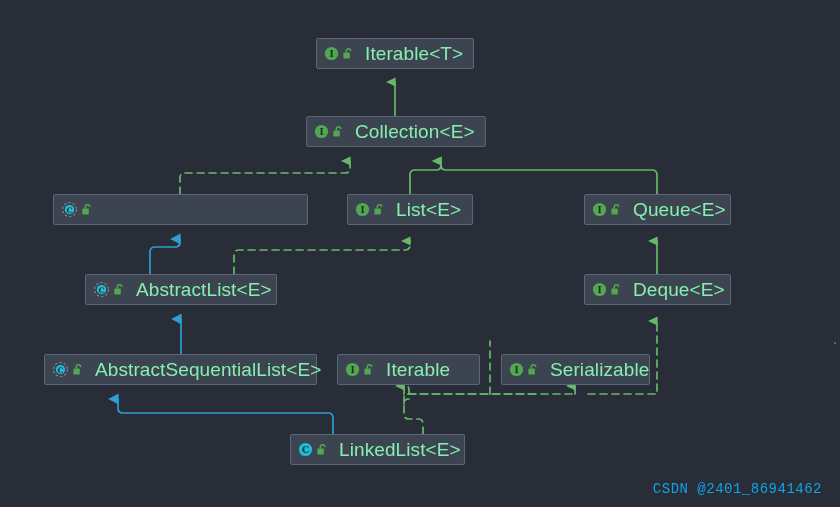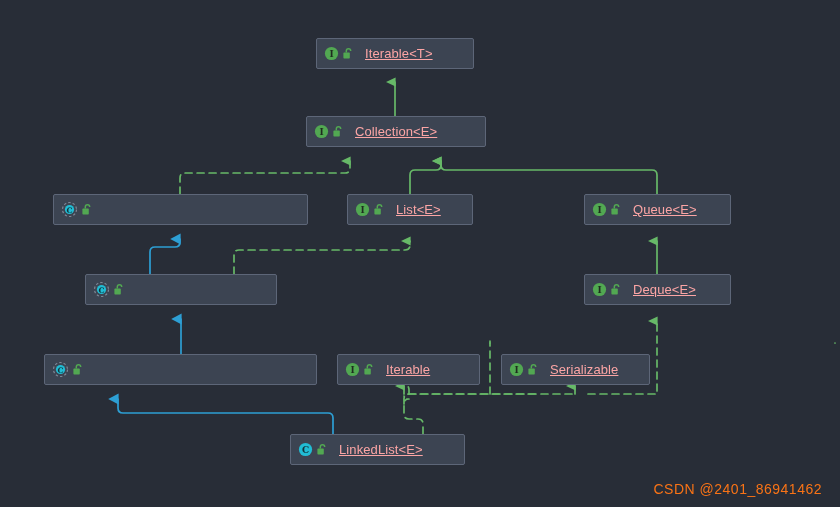--- a/index.html
+++ b/index.html
@@ -29,40 +29,39 @@
     height: 31px;
     display: flex;
     align-items: center;
     background: #3c4452;
     border: 1px solid #5d6678;
     border-radius: 2px;
     padding: 0 13px 0 7px;
     white-space: nowrap;
   }
   .node-label {
-    font-size: 13px;
-    color: #fca5a5;
+    font-size: 19px;
+    color: #86efac;
     letter-spacing: 0.1px;
     margin-left: 11px;
-    text-decoration: underline;
   }
   .icon-group {
     display: flex;
     align-items: center;
     flex: 0 0 auto;
   }
   .type-icon { display:block; }
   .lock-icon { display:block; margin-left: 3px; }
   .watermark {
     position: absolute;
     right: 18px;
     bottom: 10px;
     font-size: 14px;
-    color: #f97316;
-    font-family: Liberation Sans, sans-serif;
+    color: #0ea5e9;
+    font-family: Liberation Mono, monospace;
     letter-spacing: 0.5px;
   }
 </style>
 </head>
 <body>
 
 <div id="canvas">
 
   <svg id="edges" viewBox="0 0 840 507" width="840" height="507">
     <defs>
@@ -187,20 +186,21 @@
       <svg class="type-icon" width="17" height="15" viewBox="0 0 17 15">
         <circle cx="8.5" cy="7.5" r="7" fill="none" stroke="#7f8796" stroke-width="1.2" stroke-dasharray="2.4 2.1"></circle>
         <circle cx="8.5" cy="7.5" r="4.6" fill="#21bcd4"></circle>
         <text x="8.5" y="10.8" text-anchor="middle" font-family="DejaVu Serif, serif" font-size="7.6" font-weight="bold" fill="#12333a">C</text>
       </svg>
       <svg class="lock-icon" width="12" height="13" viewBox="0 0 12 13">
         <path d="M4.3,5.6 V4.0 a2.2,2.2 0 0 1 4.4,0" fill="none" stroke="#52a852" stroke-width="1.5"></path>
         <rect x="1.4" y="5.6" width="6.4" height="6.0" rx="0.8" fill="#52a852"></rect>
       </svg>
     </span>
+    <span class="node-label">AbstractList&lt;E&gt;</span>
   </div>
 
   <div class="node" style="left:584px; top:274px; width:147px;">
     <span class="icon-group">
       <svg class="type-icon" width="15" height="15" viewBox="0 0 15 15">
         <circle cx="7.5" cy="7.5" r="6.6" fill="#52a852"></circle>
         <text x="7.5" y="11" text-anchor="middle" font-family="DejaVu Serif, serif" font-size="9" font-weight="bold" fill="#1f2b1f">I</text>
       </svg>
       <svg class="lock-icon" width="12" height="13" viewBox="0 0 12 13">
         <path d="M4.3,5.6 V4.0 a2.2,2.2 0 0 1 4.4,0" fill="none" stroke="#52a852" stroke-width="1.5"></path>
@@ -215,20 +215,21 @@
       <svg class="type-icon" width="17" height="15" viewBox="0 0 17 15">
         <circle cx="8.5" cy="7.5" r="7" fill="none" stroke="#7f8796" stroke-width="1.2" stroke-dasharray="2.4 2.1"></circle>
         <circle cx="8.5" cy="7.5" r="4.6" fill="#21bcd4"></circle>
         <text x="8.5" y="10.8" text-anchor="middle" font-family="DejaVu Serif, serif" font-size="7.6" font-weight="bold" fill="#12333a">C</text>
       </svg>
       <svg class="lock-icon" width="12" height="13" viewBox="0 0 12 13">
         <path d="M4.3,5.6 V4.0 a2.2,2.2 0 0 1 4.4,0" fill="none" stroke="#52a852" stroke-width="1.5"></path>
         <rect x="1.4" y="5.6" width="6.4" height="6.0" rx="0.8" fill="#52a852"></rect>
       </svg>
     </span>
+    <span class="node-label">AbstractSequentialList&lt;E&gt;</span>
   </div>
 
   <div class="node" style="left:337px; top:354px; width:143px;">
     <span class="icon-group">
       <svg class="type-icon" width="15" height="15" viewBox="0 0 15 15">
         <circle cx="7.5" cy="7.5" r="6.6" fill="#52a852"></circle>
         <text x="7.5" y="11" text-anchor="middle" font-family="DejaVu Serif, serif" font-size="9" font-weight="bold" fill="#1f2b1f">I</text>
       </svg>
       <svg class="lock-icon" width="12" height="13" viewBox="0 0 12 13">
         <path d="M4.3,5.6 V4.0 a2.2,2.2 0 0 1 4.4,0" fill="none" stroke="#52a852" stroke-width="1.5"></path>

